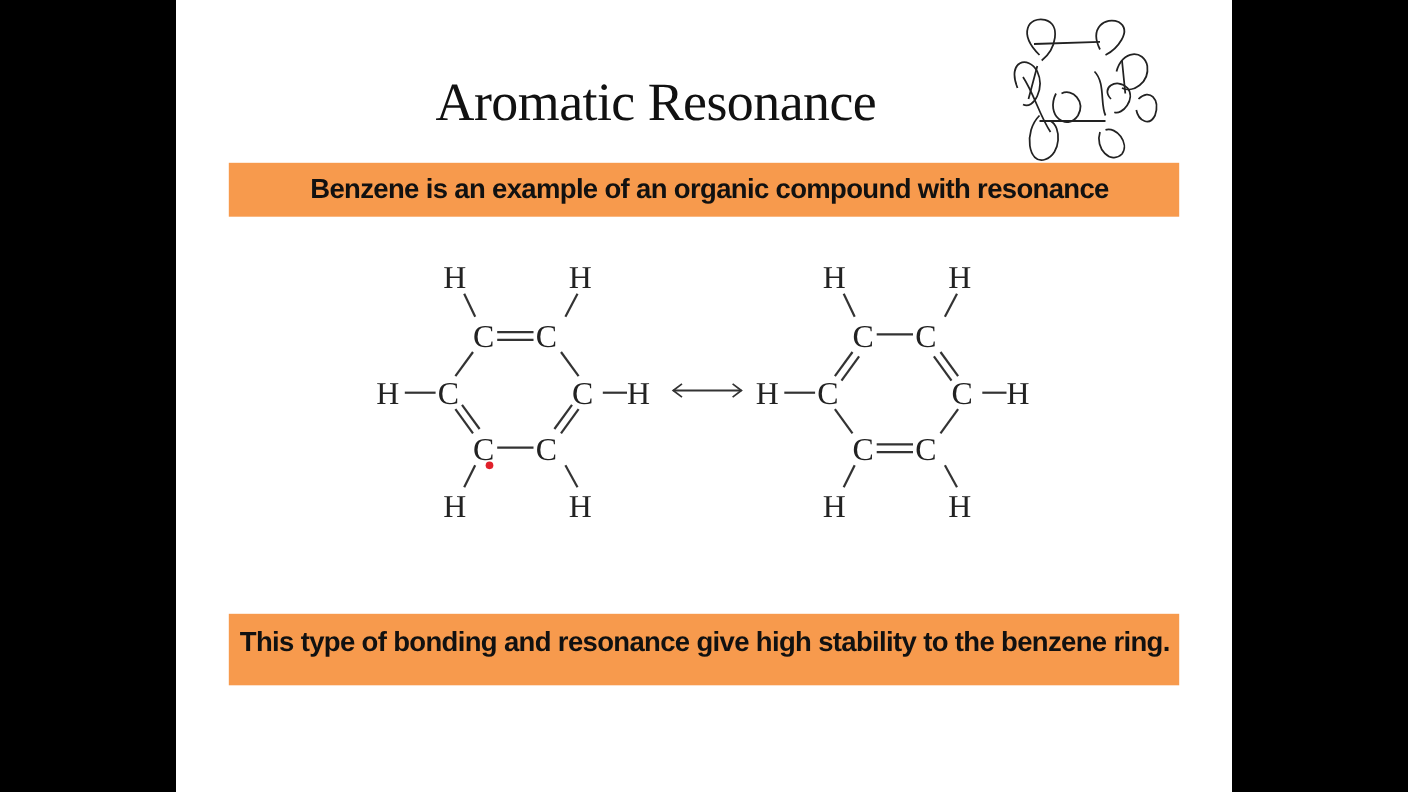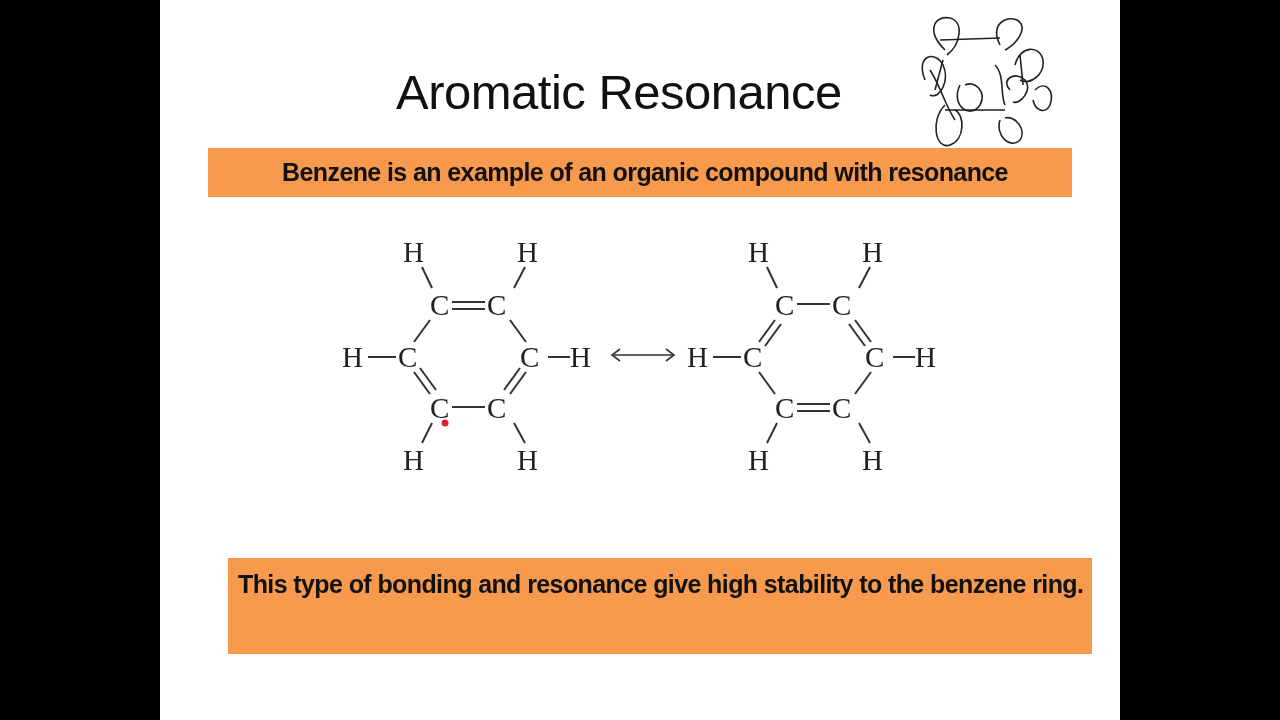--- a/index.html
+++ b/index.html
@@ -1,22 +1,22 @@
 <!DOCTYPE html>
 <html><head>
 <meta charset="utf-8">
 <style>
   html, body { margin:0; padding:0; }
   body { width:1280px; height:720px; background:#000; position:relative; overflow:hidden; font-family:"Liberation Sans", sans-serif; }
   .slide { position:absolute; left:160px; top:0; width:960px; height:720px; background:#fff; }
-  .title { position:absolute; left:236px; top:64px; font-family:Liberation Sans, sans-serif; font-size:49px; color:#111; letter-spacing:-0.5px; white-space:nowrap; }
+  .title { position:absolute; left:236px; top:64px; font-family:Liberation Serif, serif; font-size:49px; color:#111; letter-spacing:-0.5px; white-space:nowrap; }
   .doodle { position:absolute; left:745px; top:10px; width:160px; height:150px; }
   .banner { position:absolute; left:48px; width:864px; background:#F79A4D; color:#111; font-weight:bold; font-size:25px; box-sizing:border-box; padding-left:10px; }
   .banner.top { top:148px; height:49px; line-height:49px; letter-spacing:-0.6px; white-space:nowrap;text-align:center; }
-  .banner.bottom { top:558px; height:96px; padding-top:8px; line-height:37px; letter-spacing:-0.6px;margin-left:20px; }
+  .banner.bottom { top:558px; height:65px; padding-top:8px; line-height:37px; letter-spacing:-0.6px; }
   .molecule { position:absolute; top:230px; }
   .mol-svg text { font-family:"Liberation Serif", "DejaVu Serif", serif; font-size:29px; fill:#222; }
   .mol-svg line { stroke:#333; stroke-width:2; }
 </style>
 </head>
 <body>
 
 <div class="slide">
 
   <div class="title">Aromatic Resonance</div>

